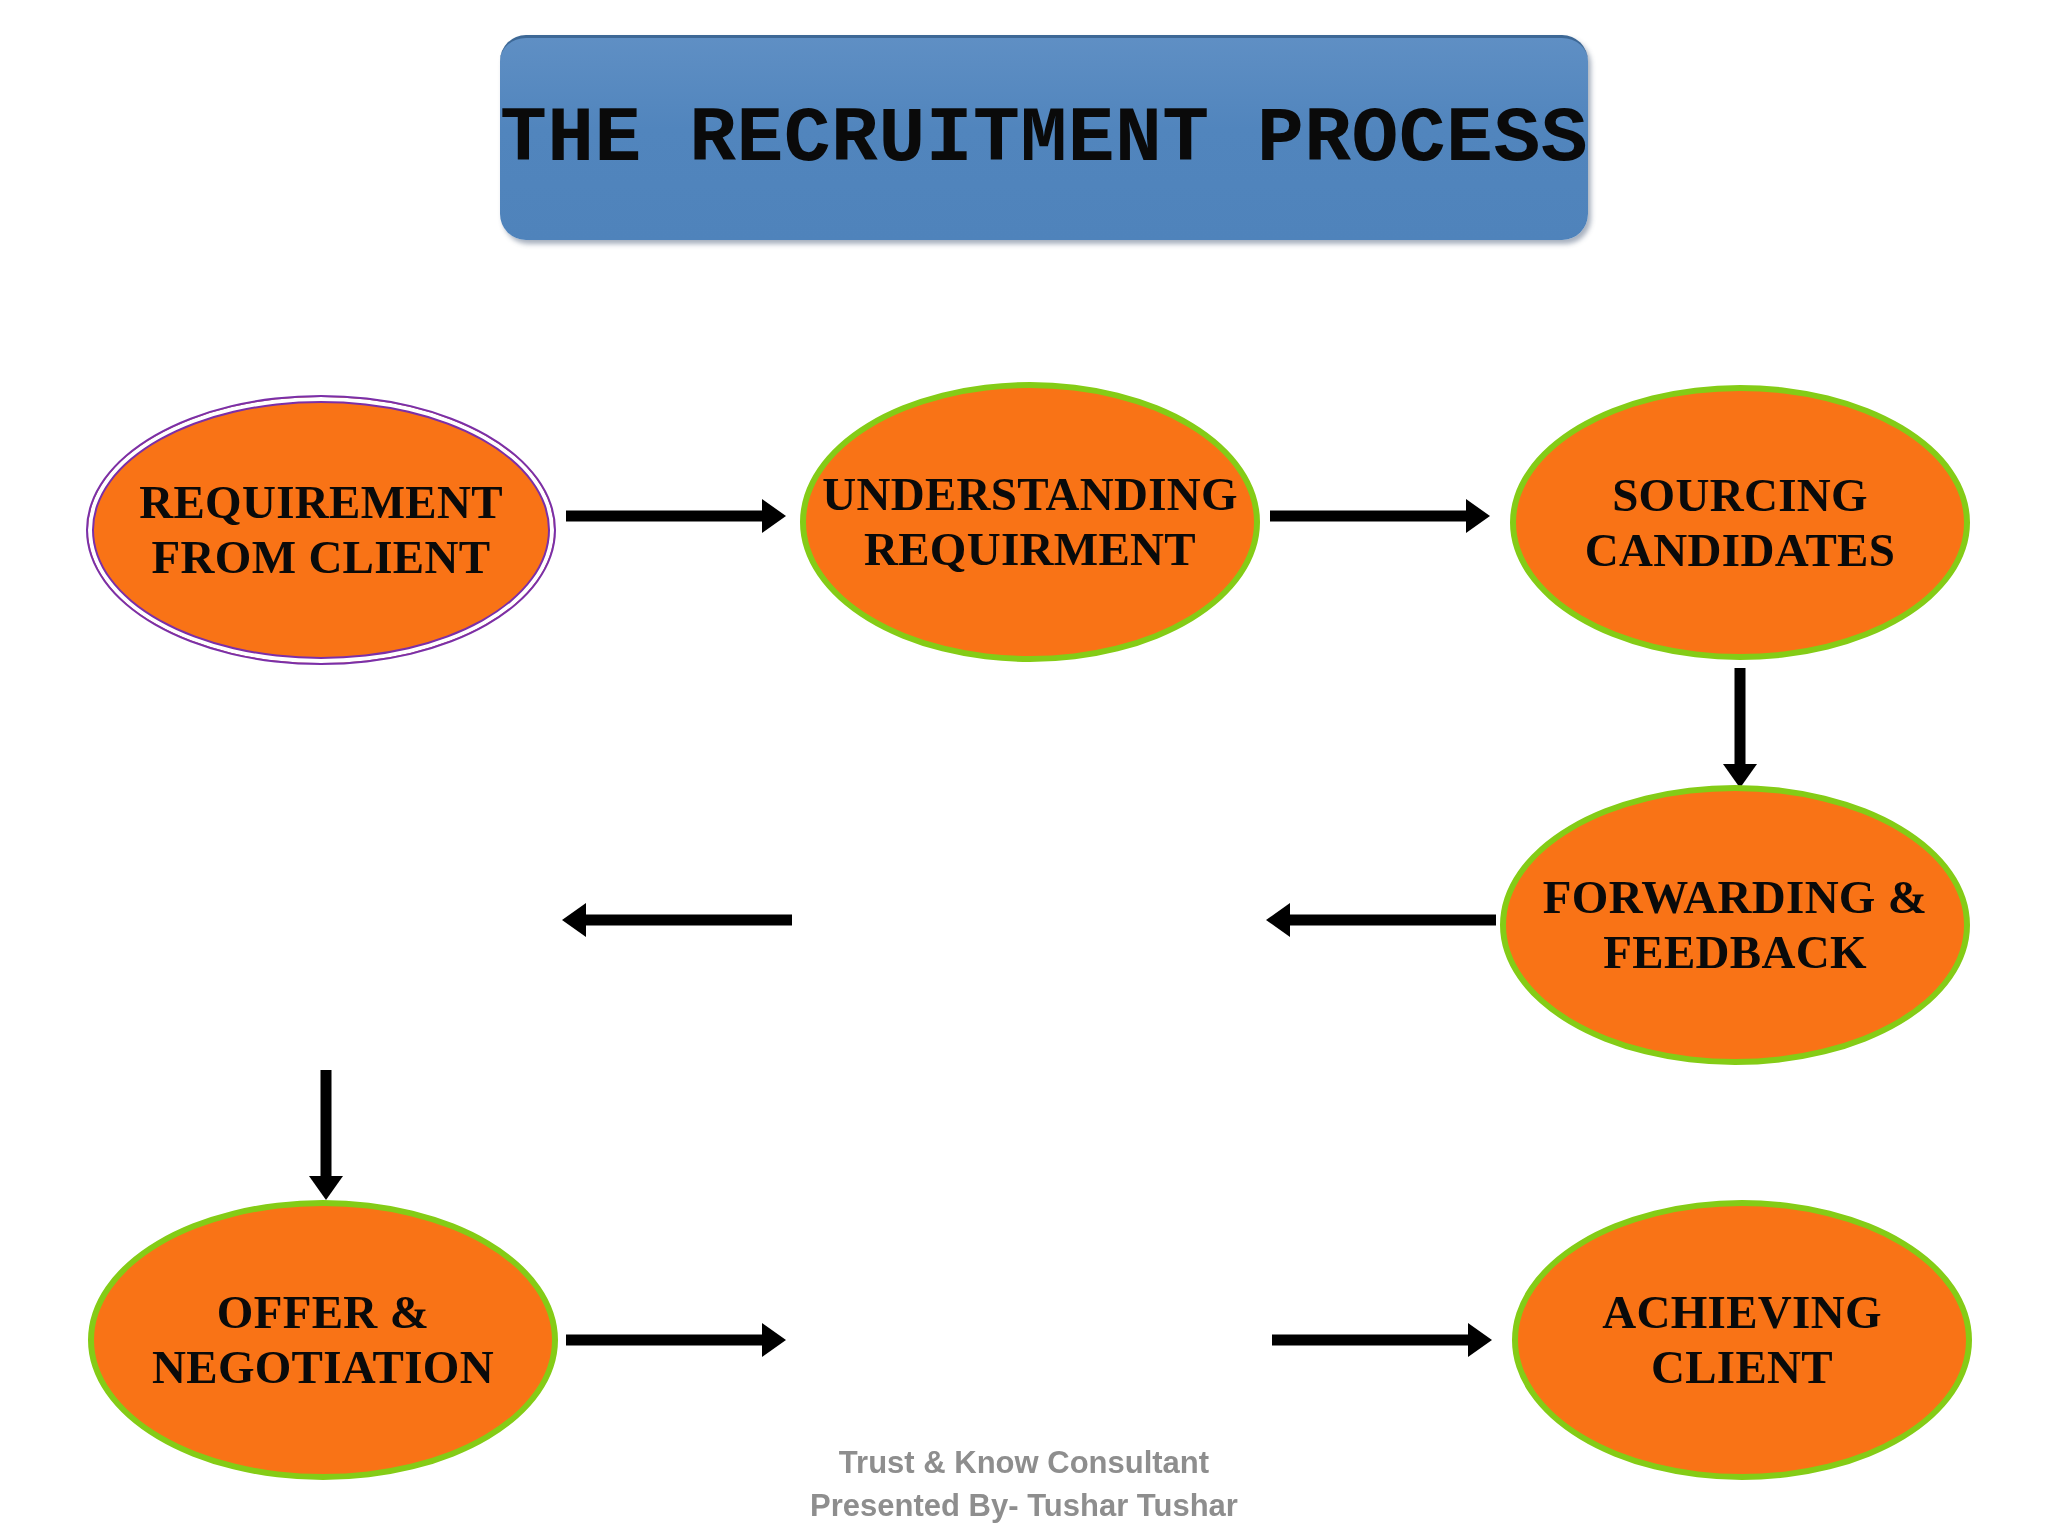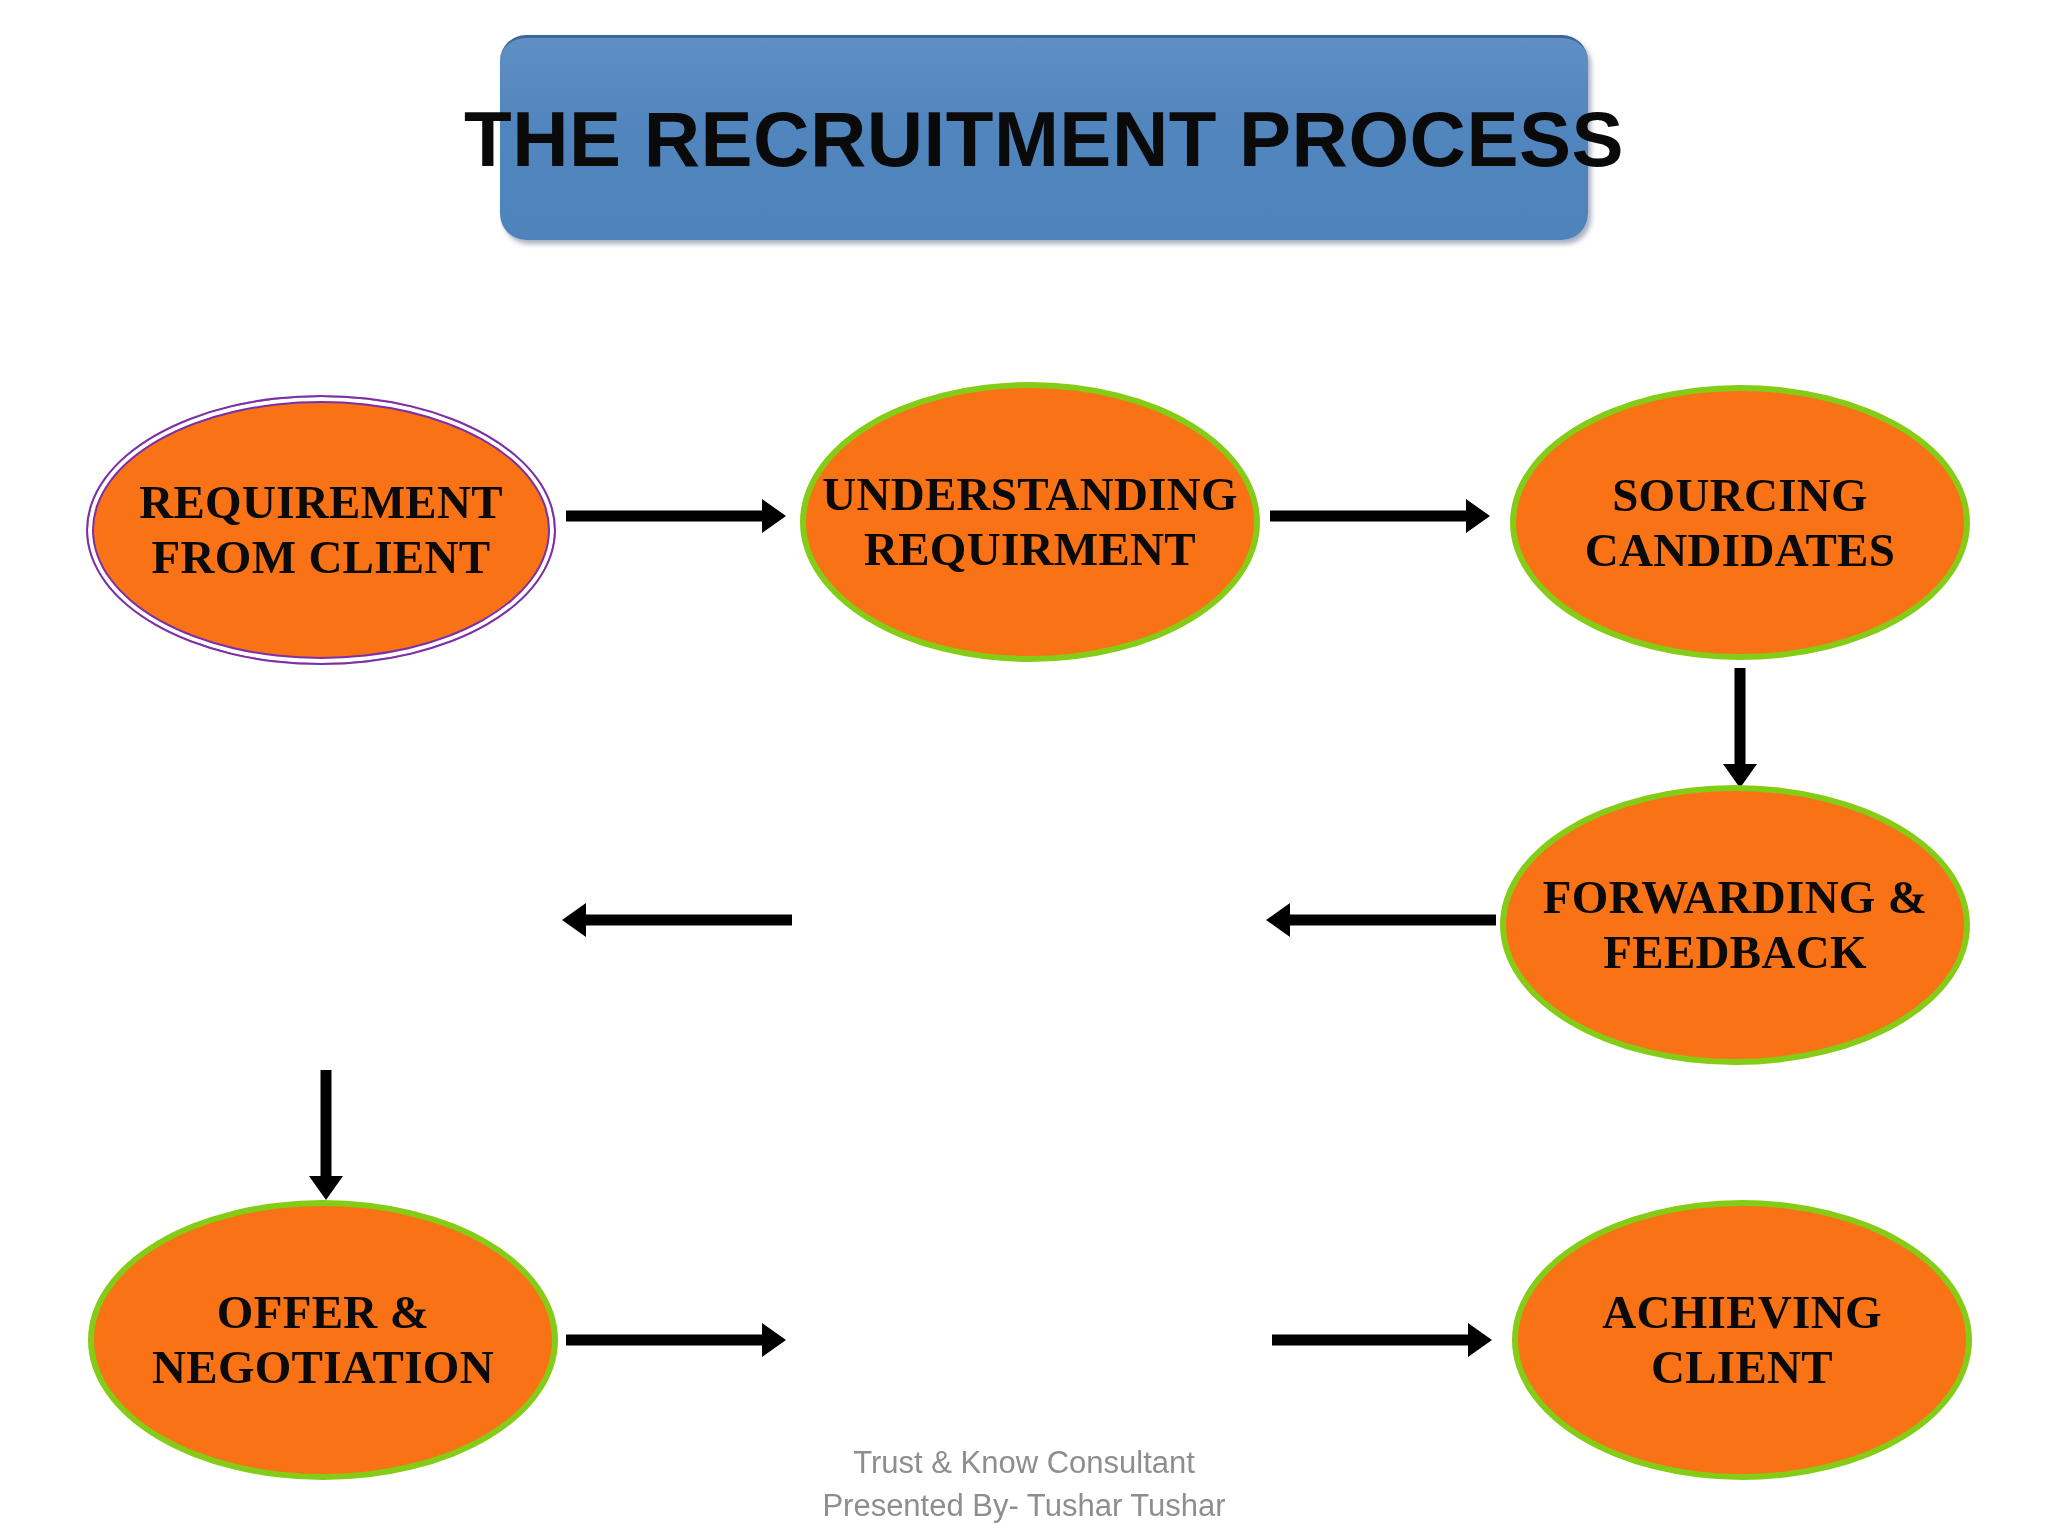--- a/index.html
+++ b/index.html
@@ -33,21 +33,21 @@
     background: linear-gradient(180deg, #5f8fc4 0%, #5185bd 45%, #4f83bb 100%);
     border-radius: 26px;
     box-shadow: 3px 4px 5px rgba(60,80,110,0.45);
     border-top: 3px solid #3d6896;
     box-sizing: border-box;
     display: flex;
     align-items: center;
     justify-content: center;
   }
   .title-text {
-    font-family: Liberation Sans, sans-serif;
+    font-family: Liberation Mono, monospace;
     font-weight: bold;
     font-size: 78px;
     letter-spacing: 0.5px;
     color: #0a0a0a;
     white-space: nowrap;
     line-height: 1;
   }
 
   
   .node {
@@ -97,21 +97,21 @@
     top: 1442px;
     width: 2048px;
     text-align: center;
     pointer-events: none;
   }
   .footer-line {
     font-family: "Liberation Sans", sans-serif;
     font-size: 31px;
     line-height: 1.38;
     color: #8e8e8e;
-    font-weight: normal;
+    font-weight: bold;
   }
 </style>
 </head>
 <body>
 
 <div id="slide">
 
   <div class="title-banner">
     <span class="title-text">THE RECRUITMENT PROCESS</span>
   </div>

